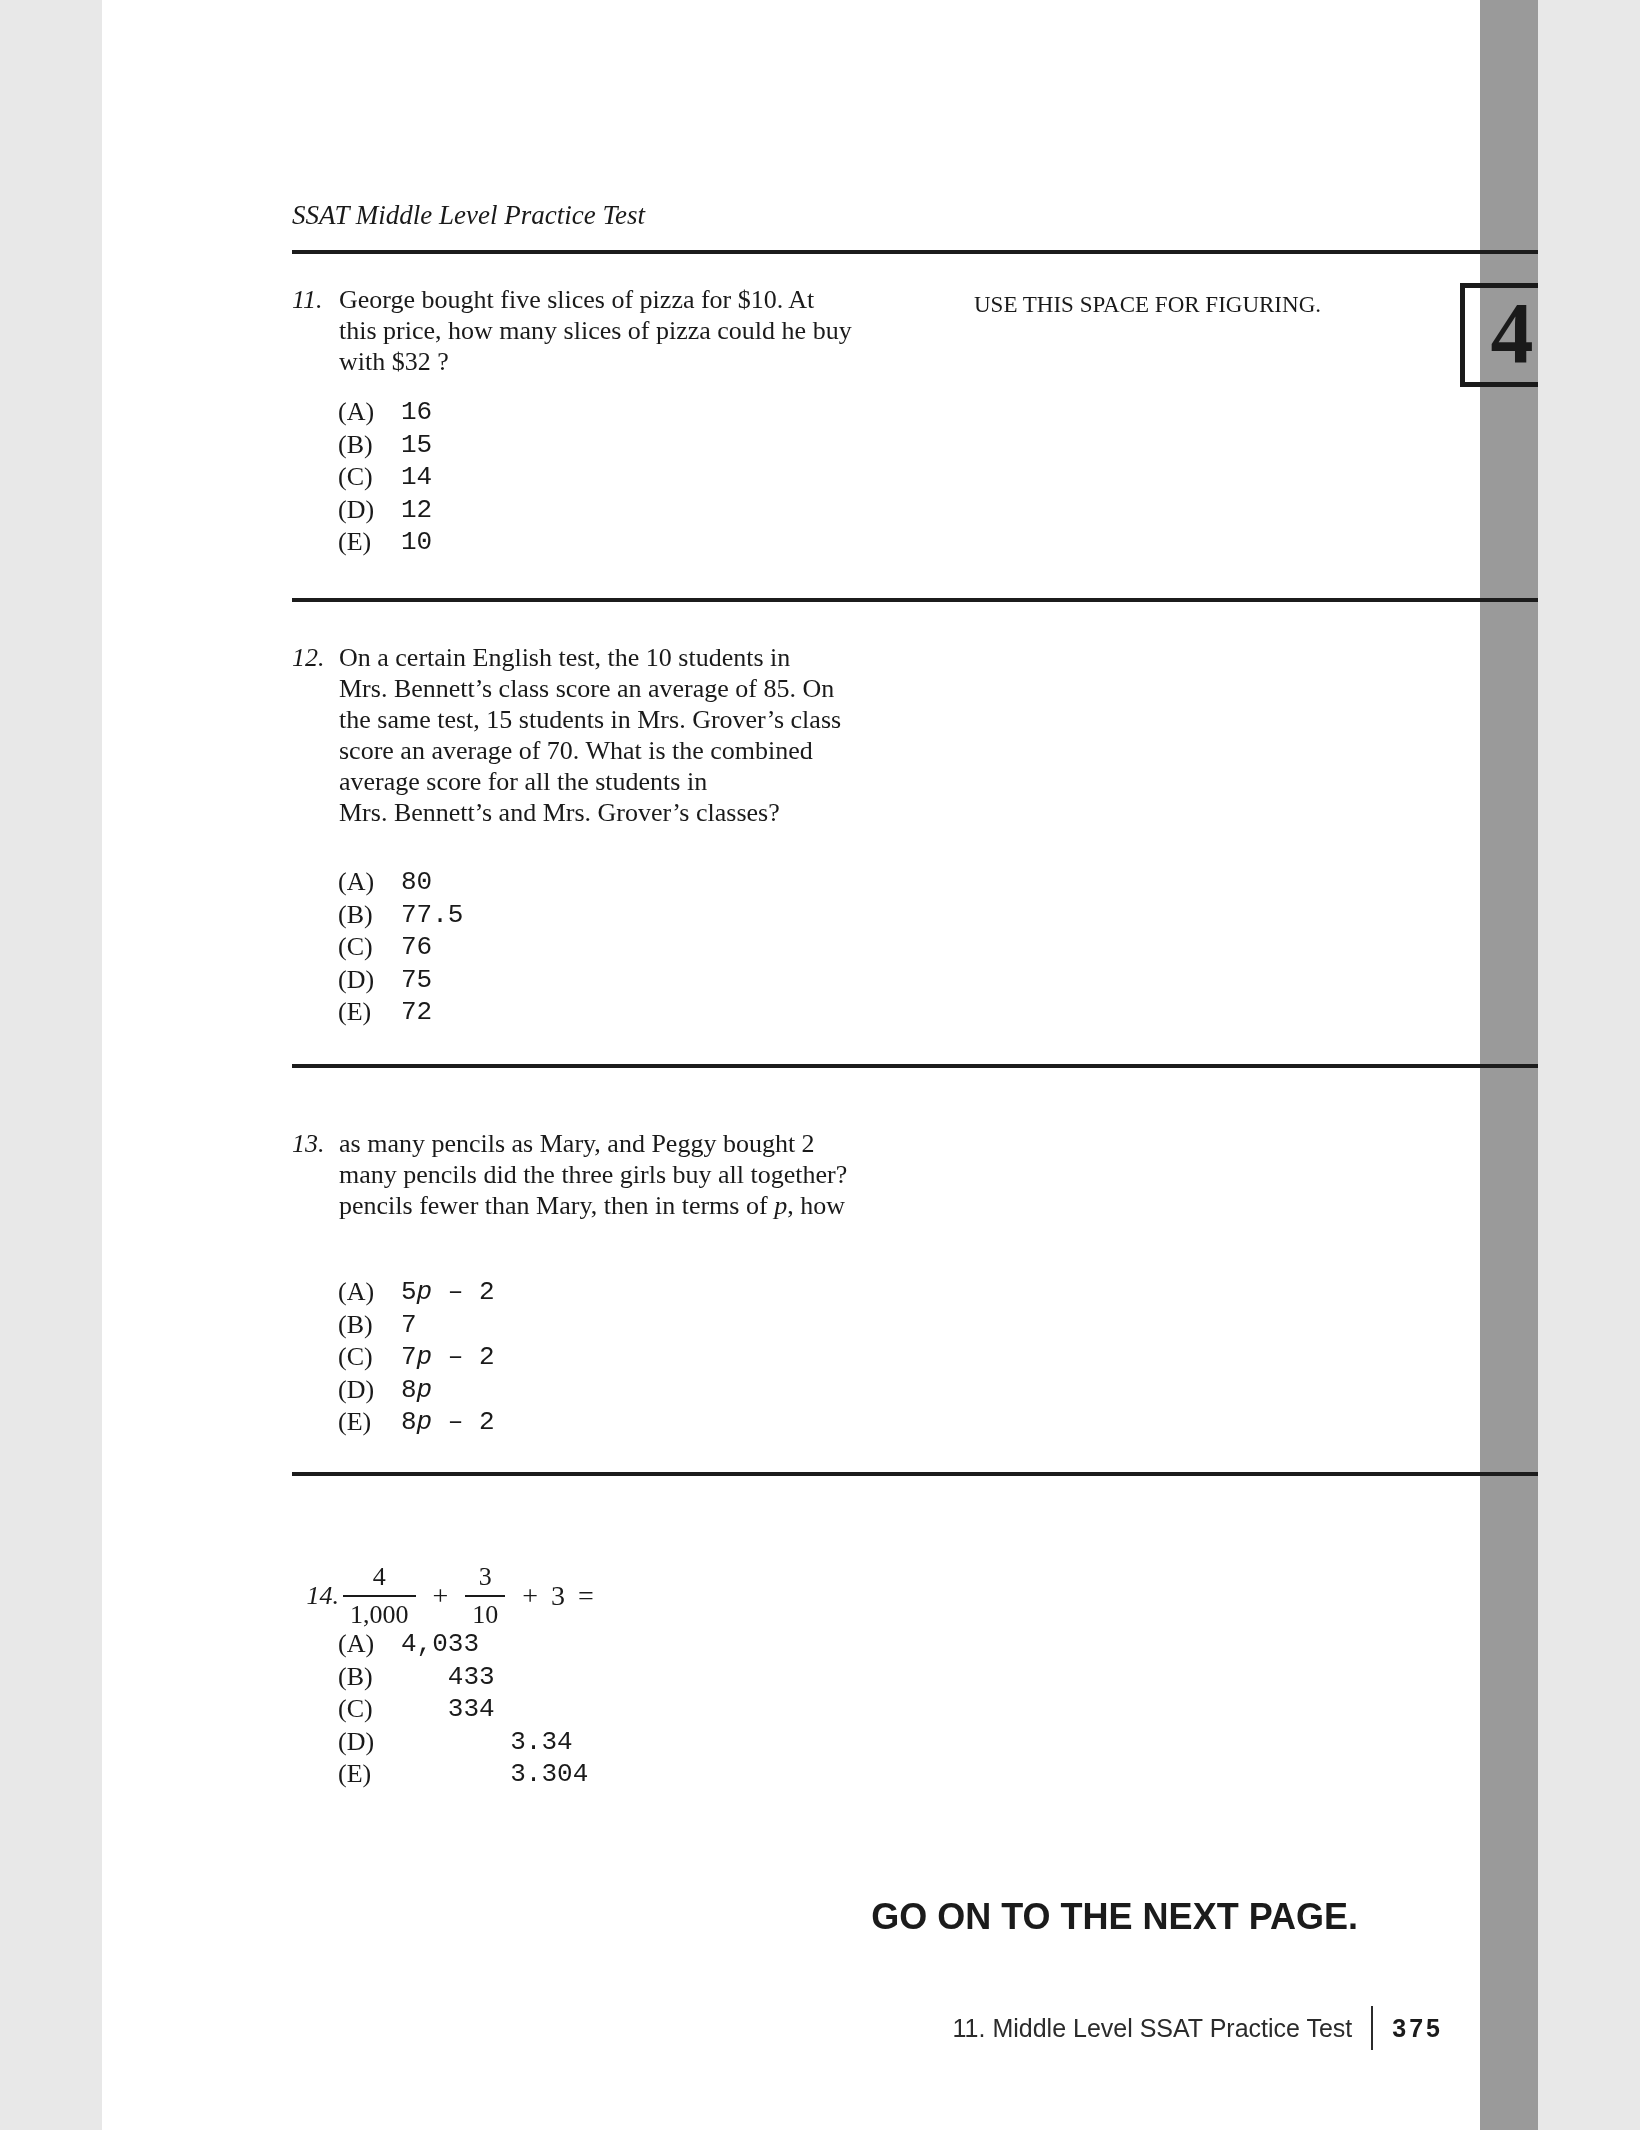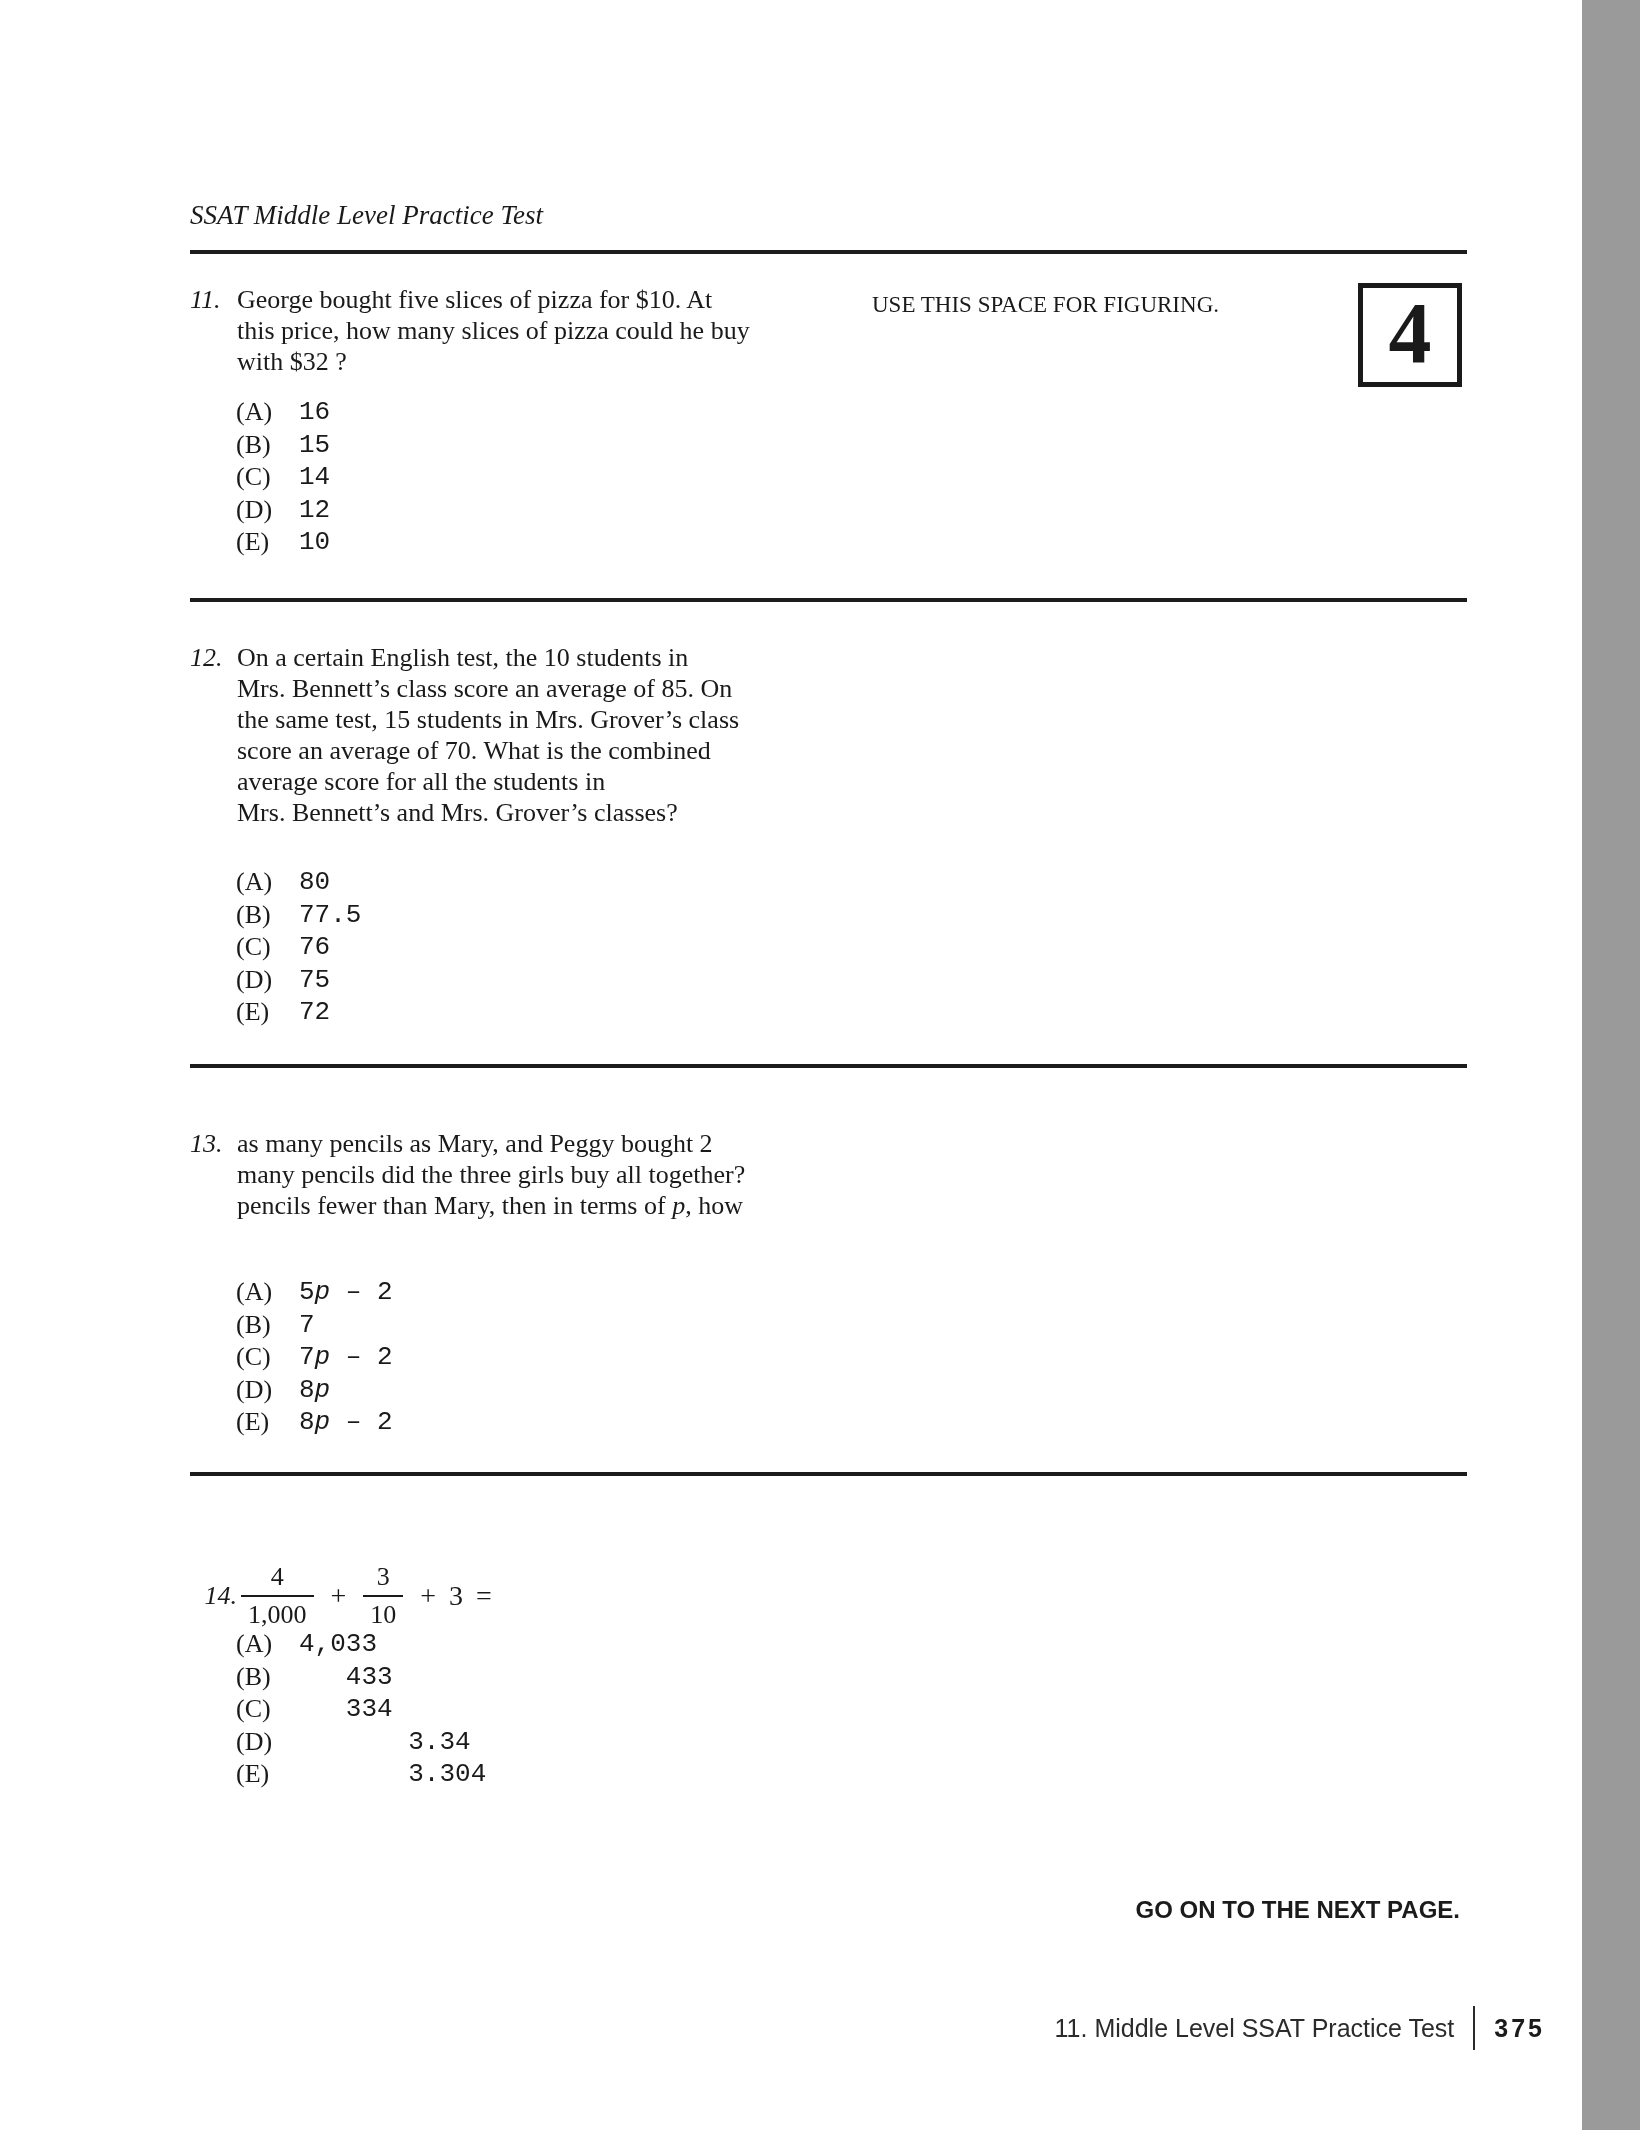--- a/index.html
+++ b/index.html
@@ -1,16 +1,16 @@
 <!DOCTYPE html>
 <html><head>
 <meta charset="utf-8">
 <style>
   html,body{margin:0;padding:0;background:#e8e8e8;}
-  .page{position:relative;width:1640px;height:2130px;background:#ffffff;
+  .page{position:relative;width:1436px;height:2130px;background:#ffffff;
         font-family:"Liberation Serif",serif;color:#1a1a1a;overflow:hidden;margin:0 auto;}
   .gray-bar{position:absolute;top:0;right:0;width:58px;height:2130px;background:#9a9a9a;}
   .rule{position:absolute;left:190px;width:1277px;height:4px;background:#1c1c1c;}
   .header-title{position:absolute;left:190px;top:200px;font-style:italic;font-size:27px;}
   .figuring{position:absolute;left:872px;top:292px;font-size:23px;}
   .section-box{position:absolute;left:1358px;top:283px;width:94px;height:94px;
                border:5px solid #1a1a1a;display:flex;align-items:center;justify-content:center;}
   .section-box .num{font-size:86px;font-weight:bold;line-height:1;transform:translateY(-2px);}
   .q{position:absolute;left:190px;display:flex;font-size:26px;line-height:31px;}
   .qnum{width:47px;flex:none;font-style:italic;}
@@ -19,21 +19,21 @@
   .cl{width:63px;flex:none;}
   .cv{white-space:pre;font-family:Liberation Mono, monospace;}
   .expr{position:absolute;left:190px;top:1562px;display:flex;align-items:center;font-size:26px;text-align:right;}
   .expr .qnum{width:47px;}
   .frac{display:inline-flex;flex-direction:column;align-items:center;margin:0 4px;}
   .fbar{align-self:stretch;height:2px;background:#1a1a1a;margin:3px 0;}
   .fnum,.fden{padding:0 7px;line-height:30px;}
   .op{margin:0 13px;font-size:28px;}
   .term{font-size:28px;margin-right:13px;}
   .go-on{position:absolute;top:1896px;right:180px;font-family:"Liberation Sans",sans-serif;
-         font-weight:bold;font-size:24px;color:#1b1b1b;text-align:center;}
+         font-weight:bold;font-size:36px;color:#1b1b1b;text-align:center;}
   .footer{position:absolute;top:2006px;right:95px;display:flex;align-items:center;
           font-family:"Liberation Sans",sans-serif;font-size:25px;color:#2b2b2b;margin-left:15px;}
   .footer-divider{width:2px;height:44px;background:#2b2b2b;margin:0 19px;flex:none;}
   .footer-page{font-weight:bold;letter-spacing:3px;color:#1b1b1b;}
   i{font-style:italic;}
 </style>
 </head>
 <body>
 
 <div class="page">

